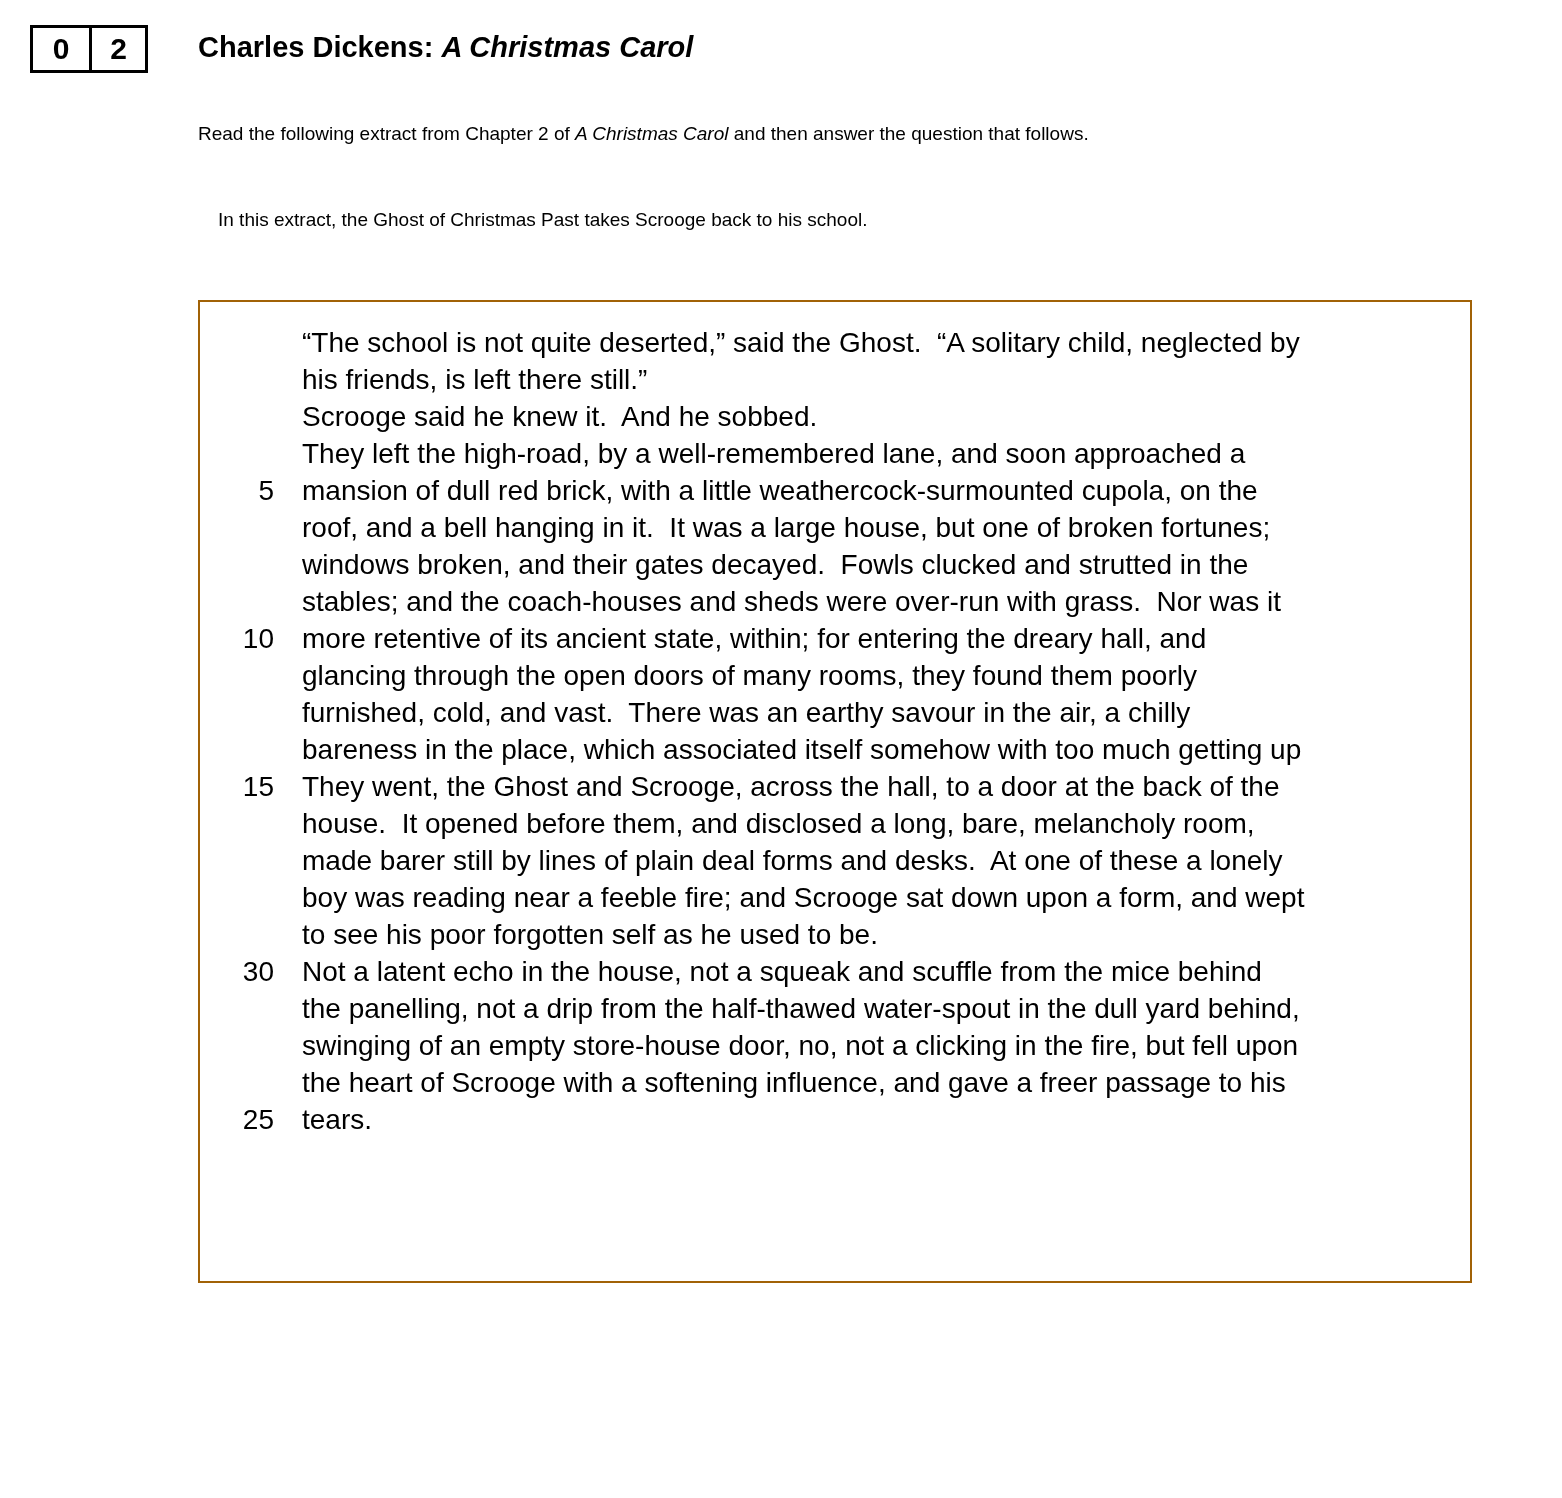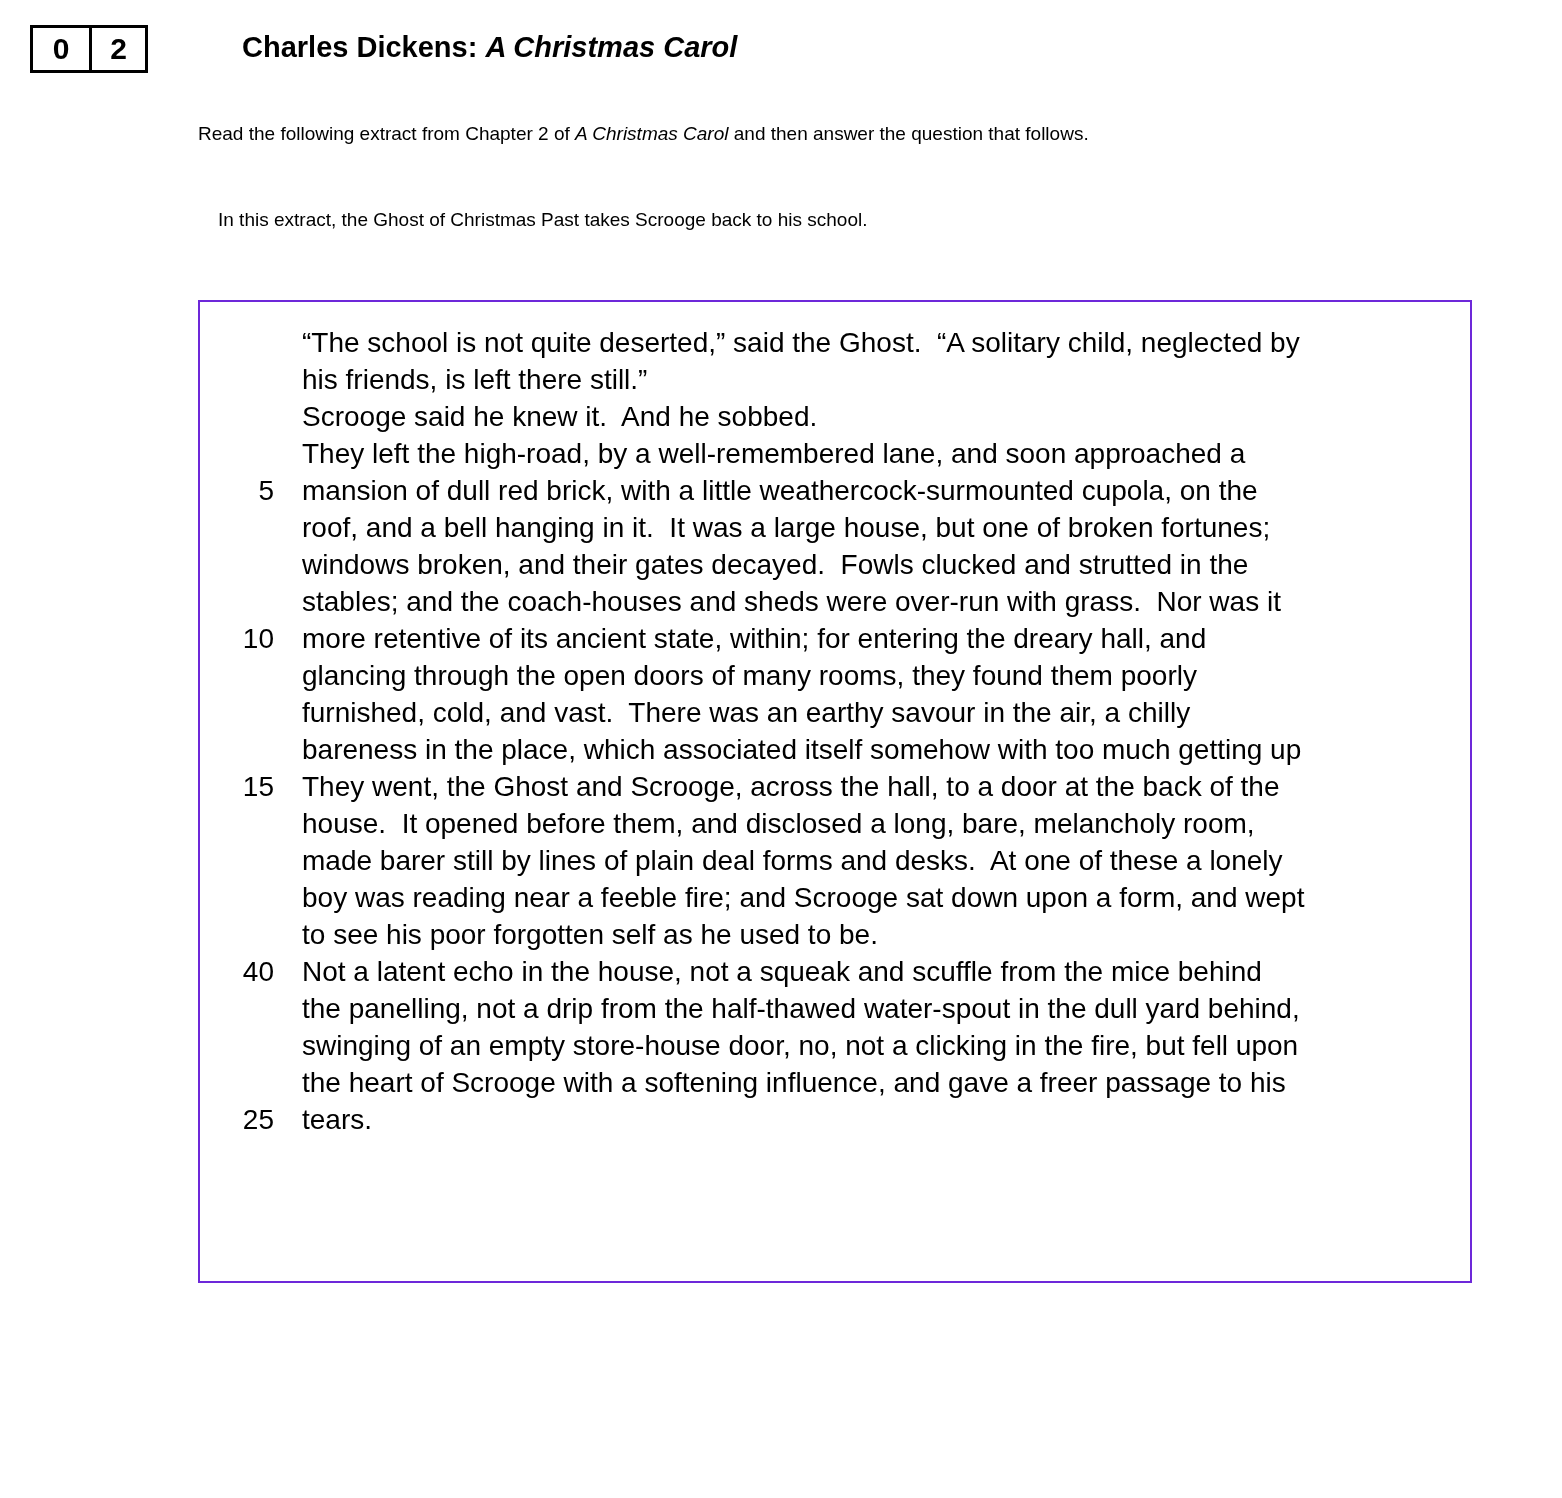--- a/index.html
+++ b/index.html
@@ -49,21 +49,20 @@
     border-left: 3px solid #000;
   }
 
   .paper-title {
     position: absolute;
     left: 198px;
     top: 31px;
     font-size: 29px;
     font-weight: bold;
     white-space: nowrap;
-    margin-left: 44px;
   }
   .paper-title .title-italic {
     font-style: italic;
     font-weight: bold;
   }
 
   
   .instructions {
     position: absolute;
     left: 198px;
@@ -83,21 +82,21 @@
     font-style: italic;
   }
 
   
   .extract-box {
     position: absolute;
     left: 198px;
     top: 300px;
     width: 1274px;
     height: 983px;
-    border: 2px solid #6d28d9;
+    border: 2px solid #a16207;
     box-sizing: border-box;
     background: #fff;
   }
 
   .extract-inner {
     position: absolute;
     left: 0;
     top: 22px;
     width: 100%;
   }
@@ -158,19 +157,19 @@
       <div class="extract-line"><span class="line-number"></span><span class="line-text">stables; and the coach-houses and sheds were over-run with grass.  Nor was it</span></div>
       <div class="extract-line"><span class="line-number">10</span><span class="line-text">more retentive of its ancient state, within; for entering the dreary hall, and</span></div>
       <div class="extract-line"><span class="line-number"></span><span class="line-text">glancing through the open doors of many rooms, they found them poorly</span></div>
       <div class="extract-line"><span class="line-number"></span><span class="line-text">furnished, cold, and vast.  There was an earthy savour in the air, a chilly</span></div>
       <div class="extract-line"><span class="line-number"></span><span class="line-text">bareness in the place, which associated itself somehow with too much getting up</span></div>
       <div class="extract-line"><span class="line-number">15</span><span class="line-text">They went, the Ghost and Scrooge, across the hall, to a door at the back of the</span></div>
       <div class="extract-line"><span class="line-number"></span><span class="line-text">house.  It opened before them, and disclosed a long, bare, melancholy room,</span></div>
       <div class="extract-line"><span class="line-number"></span><span class="line-text">made barer still by lines of plain deal forms and desks.  At one of these a lonely</span></div>
       <div class="extract-line"><span class="line-number"></span><span class="line-text">boy was reading near a feeble fire; and Scrooge sat down upon a form, and wept</span></div>
       <div class="extract-line"><span class="line-number"></span><span class="line-text">to see his poor forgotten self as he used to be.</span></div>
-      <div class="extract-line"><span class="line-number">40</span><span class="line-text">Not a latent echo in the house, not a squeak and scuffle from the mice behind</span></div>
+      <div class="extract-line"><span class="line-number">30</span><span class="line-text">Not a latent echo in the house, not a squeak and scuffle from the mice behind</span></div>
       <div class="extract-line"><span class="line-number"></span><span class="line-text">the panelling, not a drip from the half-thawed water-spout in the dull yard behind,</span></div>
       <div class="extract-line"><span class="line-number"></span><span class="line-text">swinging of an empty store-house door, no, not a clicking in the fire, but fell upon</span></div>
       <div class="extract-line"><span class="line-number"></span><span class="line-text">the heart of Scrooge with a softening influence, and gave a freer passage to his</span></div>
       <div class="extract-line"><span class="line-number">25</span><span class="line-text">tears.</span></div>
     </div>
 </div>
 
 </body></html>

